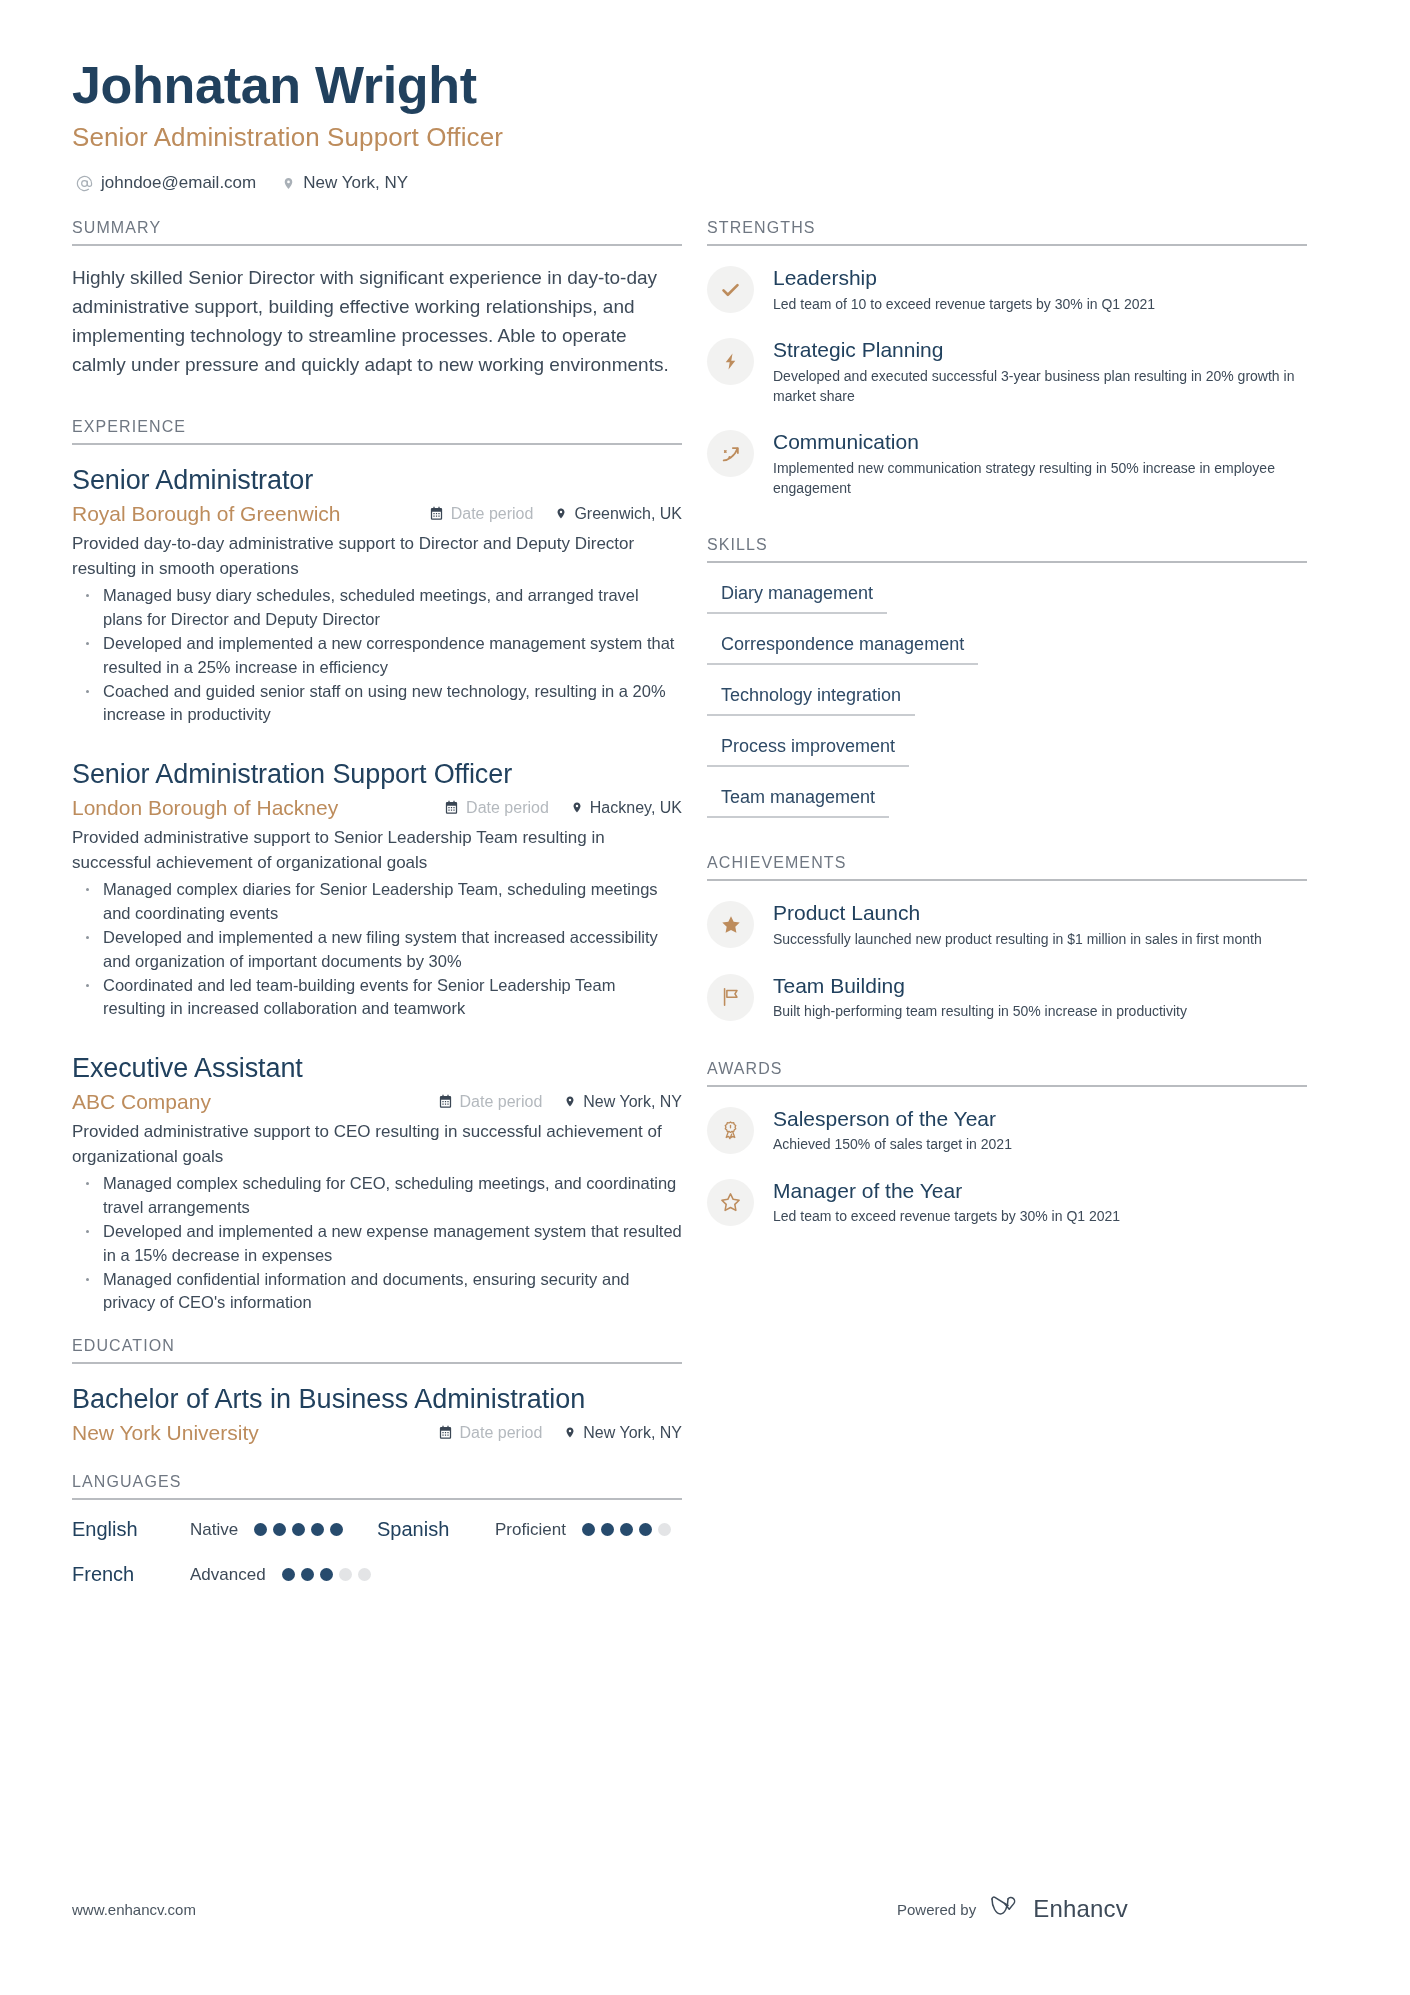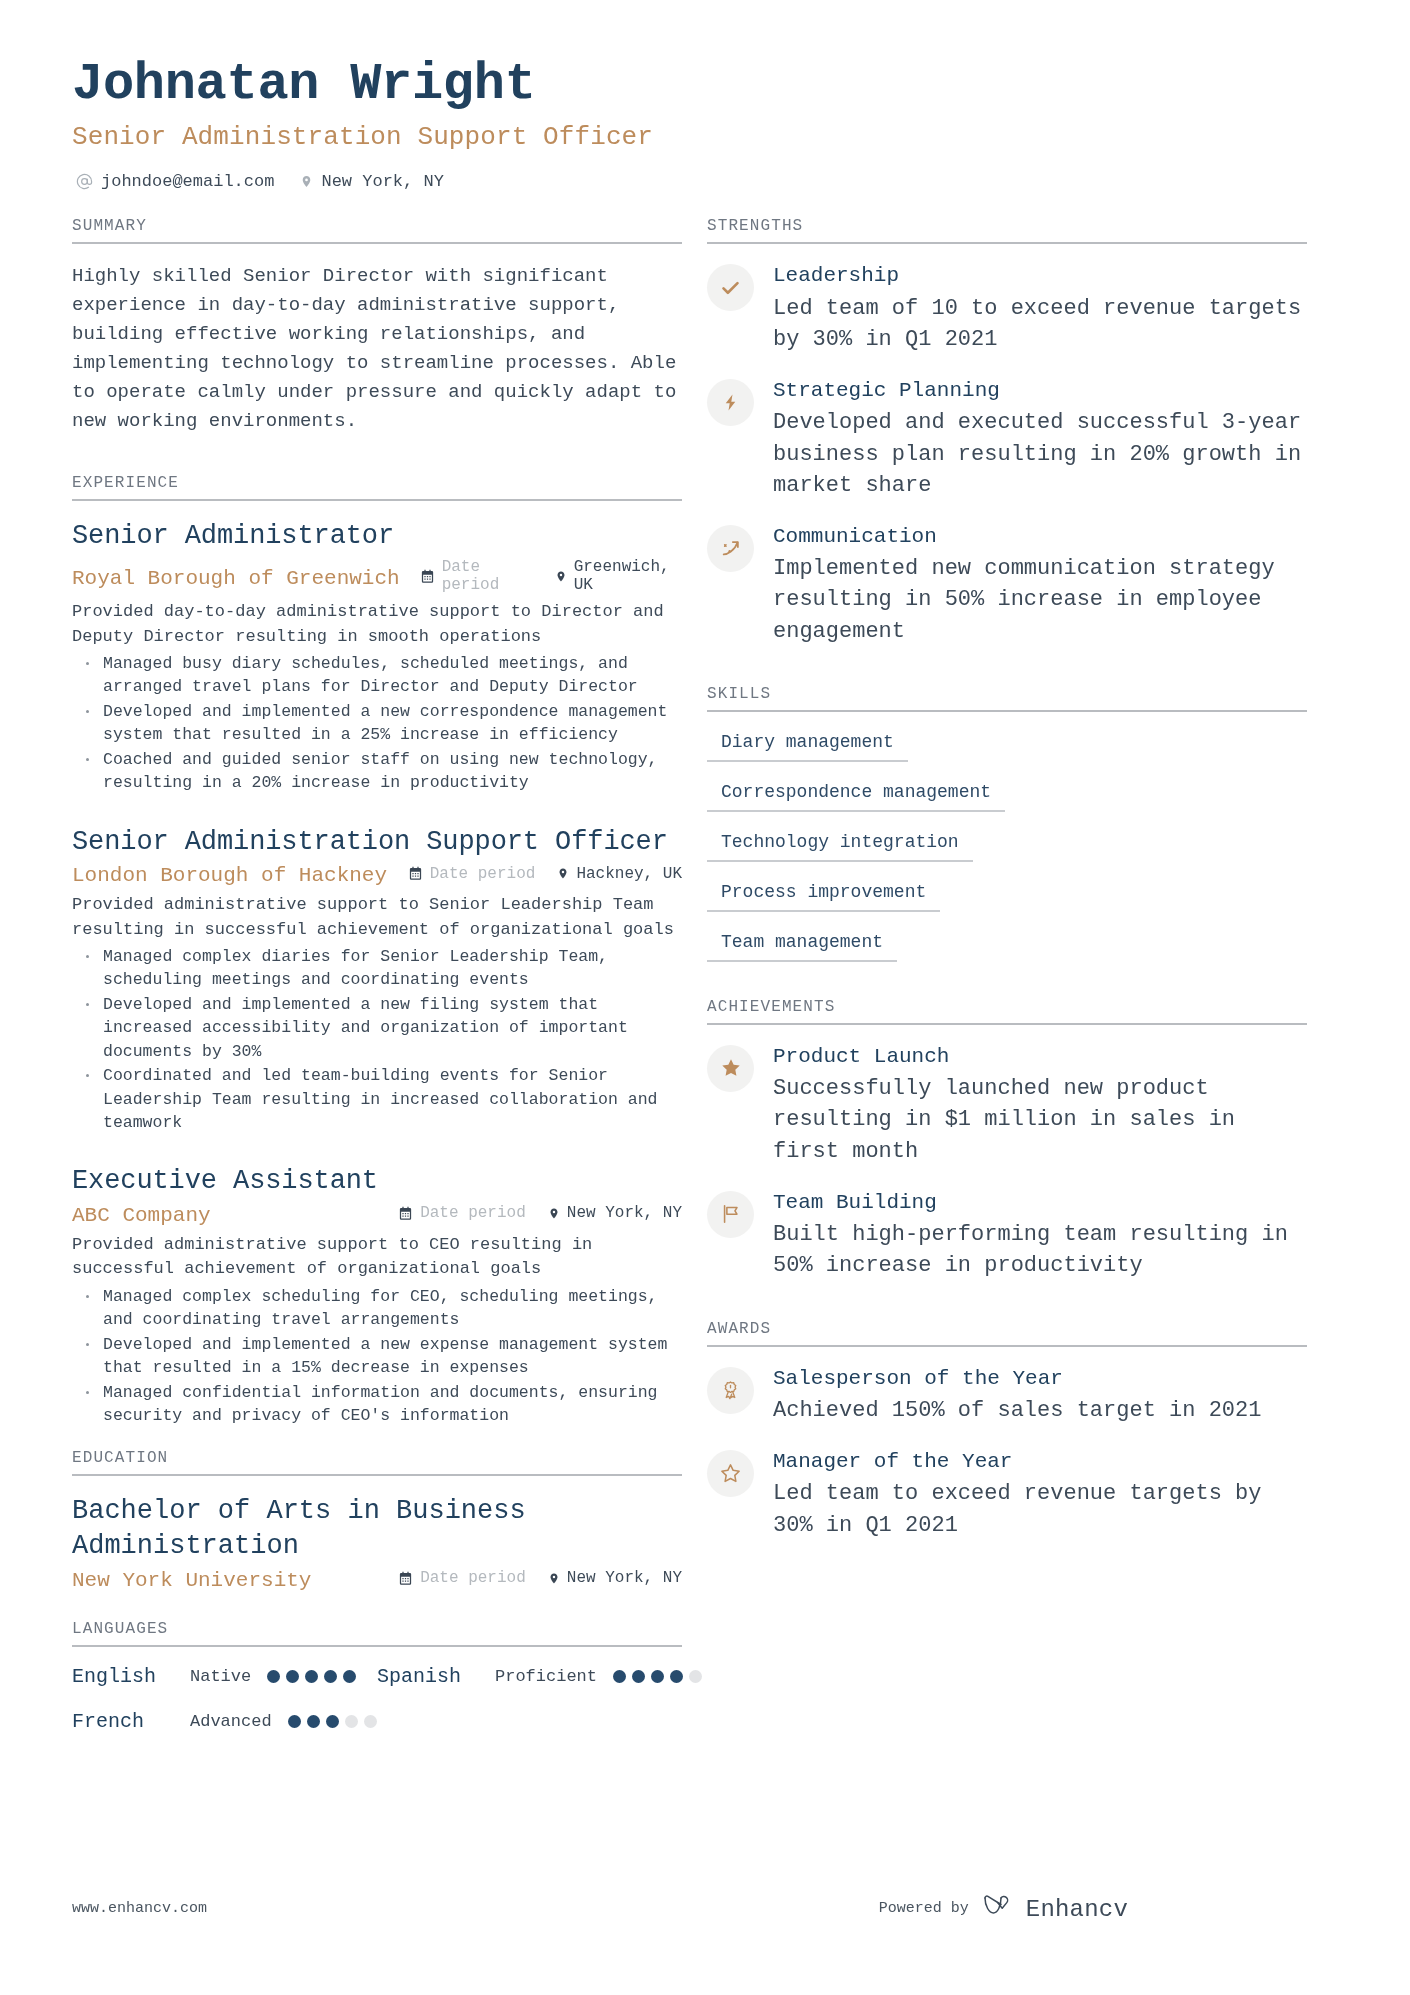--- a/index.html
+++ b/index.html
@@ -11,21 +11,20 @@
     font-family: "Liberation Sans", sans-serif;
     color: #2c3e4f;
     -webkit-font-smoothing: antialiased;
   }
   .page {
     position: relative;
     width: 1200px;
     min-height: 1995px;
     padding: 55px 112px 0 72px;
     background: #ffffff;
-    font-family: Liberation Mono, monospace;
   }
 
   
   .hdr { margin-bottom: 10px; }
   .full-name {
     font-size: 52px;
     font-weight: bold;
     color: #21415e;
     letter-spacing: -0.3px;
     line-height: 1.16;
@@ -200,21 +199,21 @@
     margin-top: 2px;
   }
   .ic-body { flex: 1; padding-top: 1px; }
   .ic-title {
     font-size: 21px;
     color: #21415e;
     line-height: 1.25;
     margin-bottom: 3px;
   }
   .ic-desc {
-    font-size: 22px;
+    font-size: 14px;
     line-height: 1.42;
     color: #3d4a58;
   }
 
   
   .skills-wrap { margin-bottom: 36px; }
   .skill-chip {
     display: block;
     width: fit-content;
     font-size: 18px;

